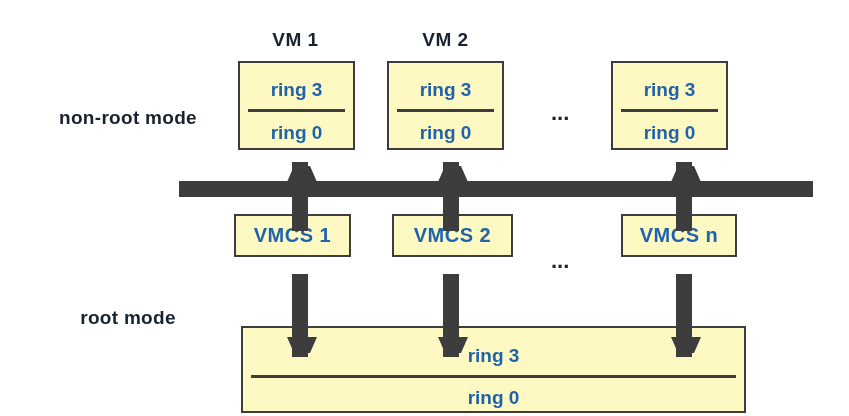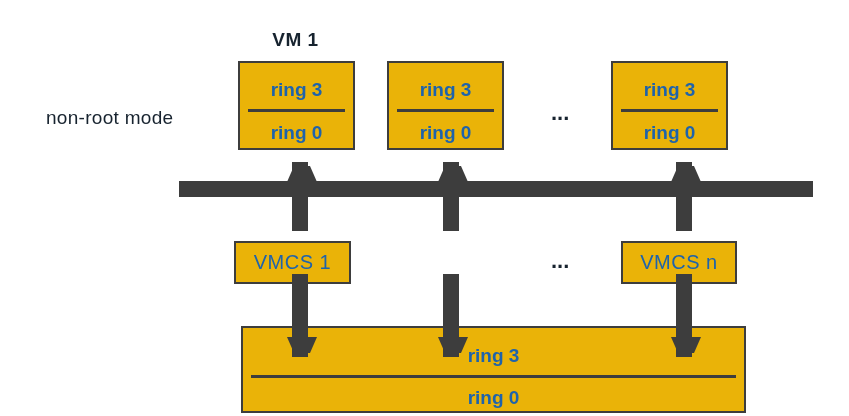--- a/index.html
+++ b/index.html
@@ -23,42 +23,42 @@
     width: 117px;
     text-align: center;
     font-weight: bold;
     font-size: 19px;
     color: var(--dark);
     letter-spacing: .5px;
   }
   .box {
     position: absolute;
     border: 2px solid var(--line);
-    background: #eab308;
+    background: #fef9c3;
     z-index: 1;
   }
   .vm-box { top: 45px; width: 117px; height: 89px; }
   .vm-row {
     height: 41px;
     display: flex;
     align-items: center;
     justify-content: center;
     color: var(--blue);
     font-weight: bold;
     font-size: 19px;
   }
   .vm-row.first { border-bottom: 3px solid var(--line); }
   .vmcs-box {
-    top: 225px;
+    top: 198px;
     height: 43px;
     display: flex;
     align-items: center;
     justify-content: center;
     color: var(--blue);
-    font-weight: normal;
+    font-weight: bold;
     font-size: 20px;
     letter-spacing: .5px;
   }
   .hline {
     position: absolute;
     left: 163px;
     top: 165px;
     width: 634px;
     height: 3px;
     background: var(--line);
@@ -92,22 +92,22 @@
     align-items: center;
     justify-content: center;
     color: var(--blue);
     font-weight: bold;
     font-size: 19px;
   }
   .host-row.first { height: 42px; border-bottom: 3px solid var(--line); }
   .mode-label {
     position: absolute;
     width: 180px;
-    text-align: left;
-    font-weight: normal;
+    text-align: center;
+    font-weight: bold;
     font-size: 19px;
     color: var(--dark);
     letter-spacing: .3px;
   }
   .dots {
     position: absolute;
     font-weight: bold;
     font-size: 22px;
     color: var(--dark);
   }
@@ -122,20 +122,21 @@
     white-space: nowrap;
     font-family: "DejaVu Sans", sans-serif;
   }
 </style>
 </head>
 <body>
 
 <div class="canvas">
 
   <div class="vm-title" style="left:221px">VM 1</div>
+  <div class="vm-title" style="left:371px">VM 2</div>
 
   <div class="box vm-box" style="left:222px">
     <div class="vm-row first">ring 3</div>
     <div class="vm-row">ring 0</div>
   </div>
   <div class="box vm-box" style="left:371px">
     <div class="vm-row first">ring 3</div>
     <div class="vm-row">ring 0</div>
   </div>
   <div class="box vm-box" style="left:595px">
@@ -156,24 +157,26 @@
   <div class="arrow up" style="left:422px">
     <div class="head"></div>
     <div class="shaft"></div>
   </div>
   <div class="arrow up" style="left:655px">
     <div class="head"></div>
     <div class="shaft"></div>
   </div>
 
   <div class="box vmcs-box" style="left:218px; width:117px">VMCS 1</div>
+  <div class="box vmcs-box" style="left:376px; width:121px">VMCS 2</div>
   <div class="box vmcs-box" style="left:605px; width:116px">VMCS n</div>
 
   <div class="dots" style="left:527px; top:224px">...</div>
 
+  <div class="mode-label" style="left:22px; top:283px">root mode</div>
 
   <div class="arrow down" style="left:271px">
     <div class="shaft"></div>
     <div class="head"></div>
   </div>
   <div class="arrow down" style="left:422px">
     <div class="shaft"></div>
     <div class="head"></div>
   </div>
   <div class="arrow down" style="left:655px">

